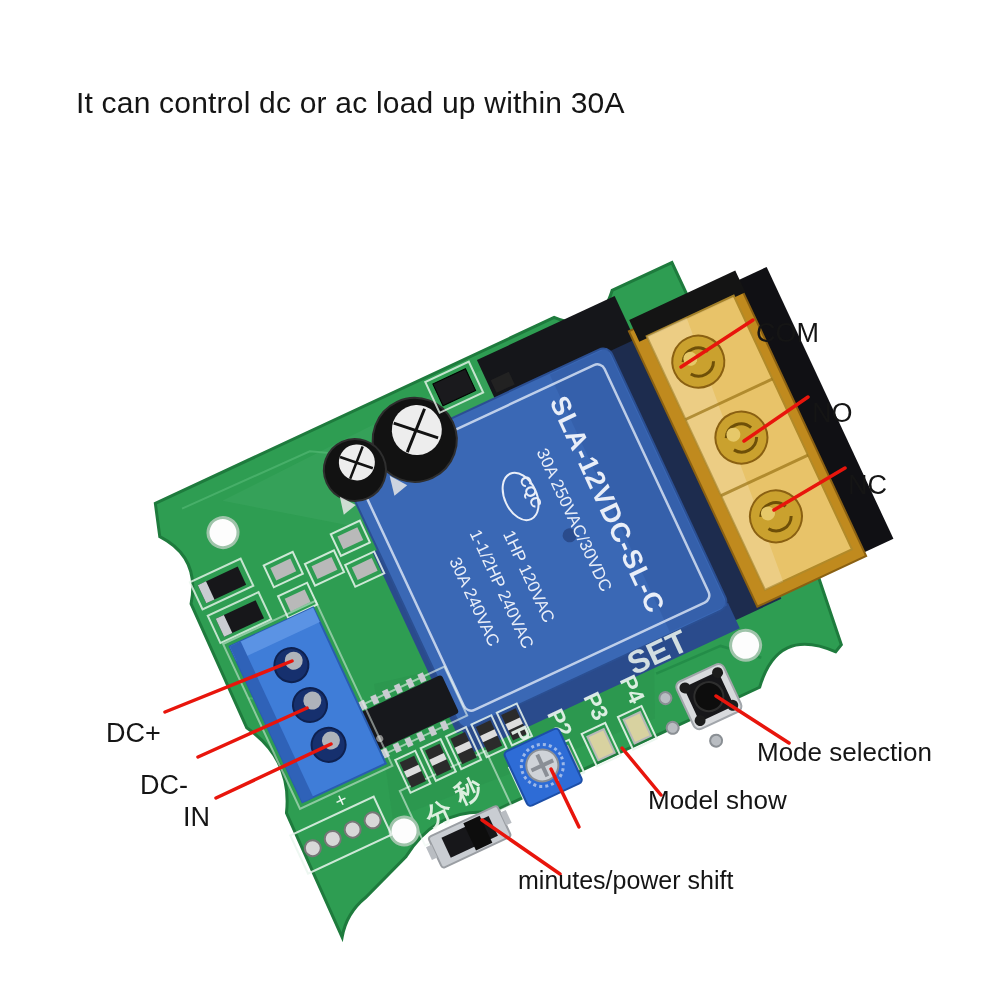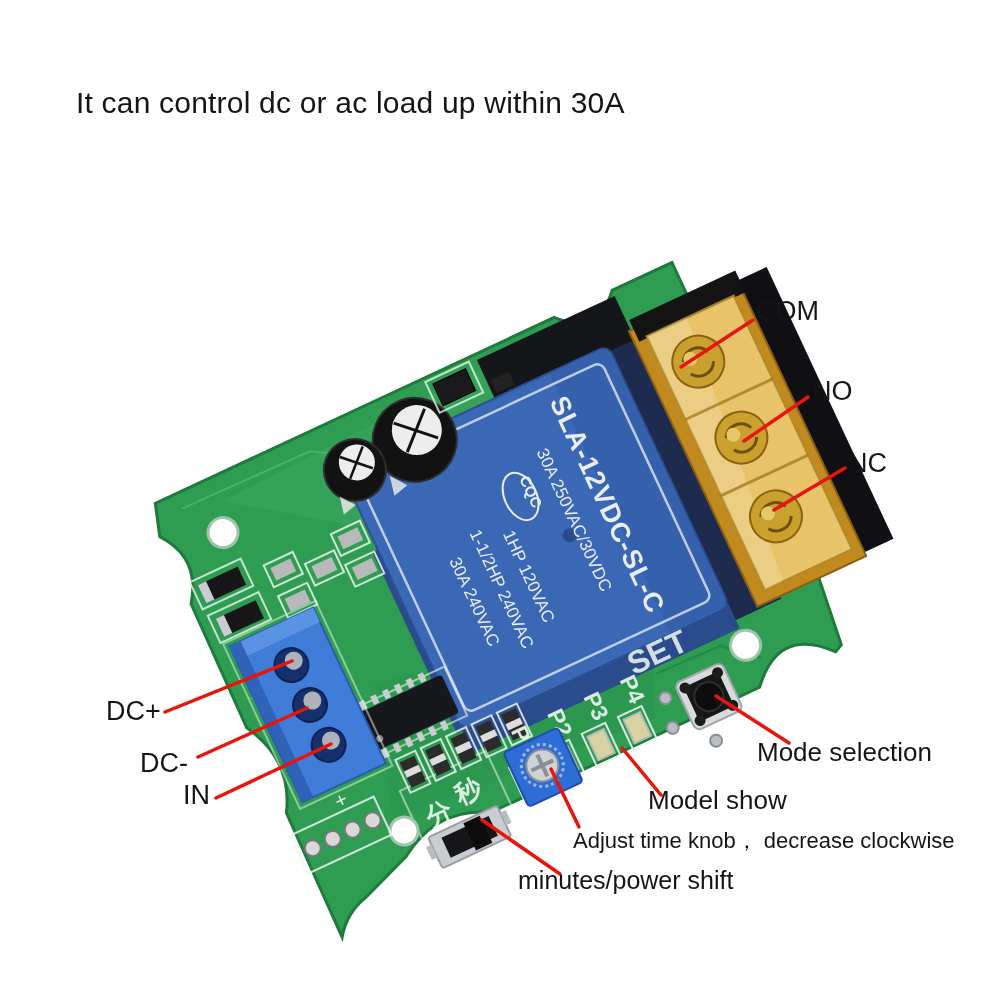--- a/index.html
+++ b/index.html
@@ -3,21 +3,21 @@
 <meta charset="utf-8">
 <style>
   html,body{margin:0;padding:0;background:#ffffff;}
   body{width:1001px;height:1001px;position:relative;overflow:hidden;
        font-family:"Liberation Sans","DejaVu Sans",sans-serif;color:#151515;}
   .stage{position:absolute;left:0;top:0;width:1001px;height:1001px;}
   svg{position:absolute;left:0;top:0;}
   .lbl{position:absolute;white-space:nowrap;color:#151515;font-weight:500;}
   .heading{position:absolute;left:40px;font-size:30px;font-weight:500;letter-spacing:.2px;margin-left:36px;}
   #h1{top:86px;} #h2{top:137px;}
-  .big{font-size:27px;}
+  .big{font-size:27px;margin-top:22px;}
   .lbl-com{left:756px;top:296px;}
   .lbl-no{left:812px;top:376px;}
   .lbl-nc{left:848px;top:448px;}
   .lbl-dcp{left:106px;top:696px;text-align:right;}
   .lbl-dcm{left:140px;top:748px;}
   .lbl-in{left:183px;top:780px;}
   .lbl-mode{left:757px;top:737px;font-size:26px;}
   .lbl-model{left:648px;top:785px;font-size:26px;}
   .lbl-adjust{left:573px;top:826px;font-size:22px;}
   .lbl-minsec{left:518px;top:866px;font-size:25px;}
@@ -278,16 +278,15 @@
 <div class="heading" id="h1">It can control dc or ac load up within 30A</div>
 
 <div class="lbl big lbl-com">COM</div>
 <div class="lbl big lbl-no">NO</div>
 <div class="lbl big lbl-nc">NC</div>
 <div class="lbl big lbl-dcp">DC+</div>
 <div class="lbl big lbl-dcm">DC-</div>
 <div class="lbl big lbl-in">IN</div>
 <div class="lbl lbl-mode">Mode selection</div>
 <div class="lbl lbl-model">Model show</div>
-<div class="lbl lbl-adjust">Adjust time knob， decrease clockwise</div>
 <div class="lbl lbl-minsec">minutes/power shift</div>
 
 </div>
 
 </body></html>

